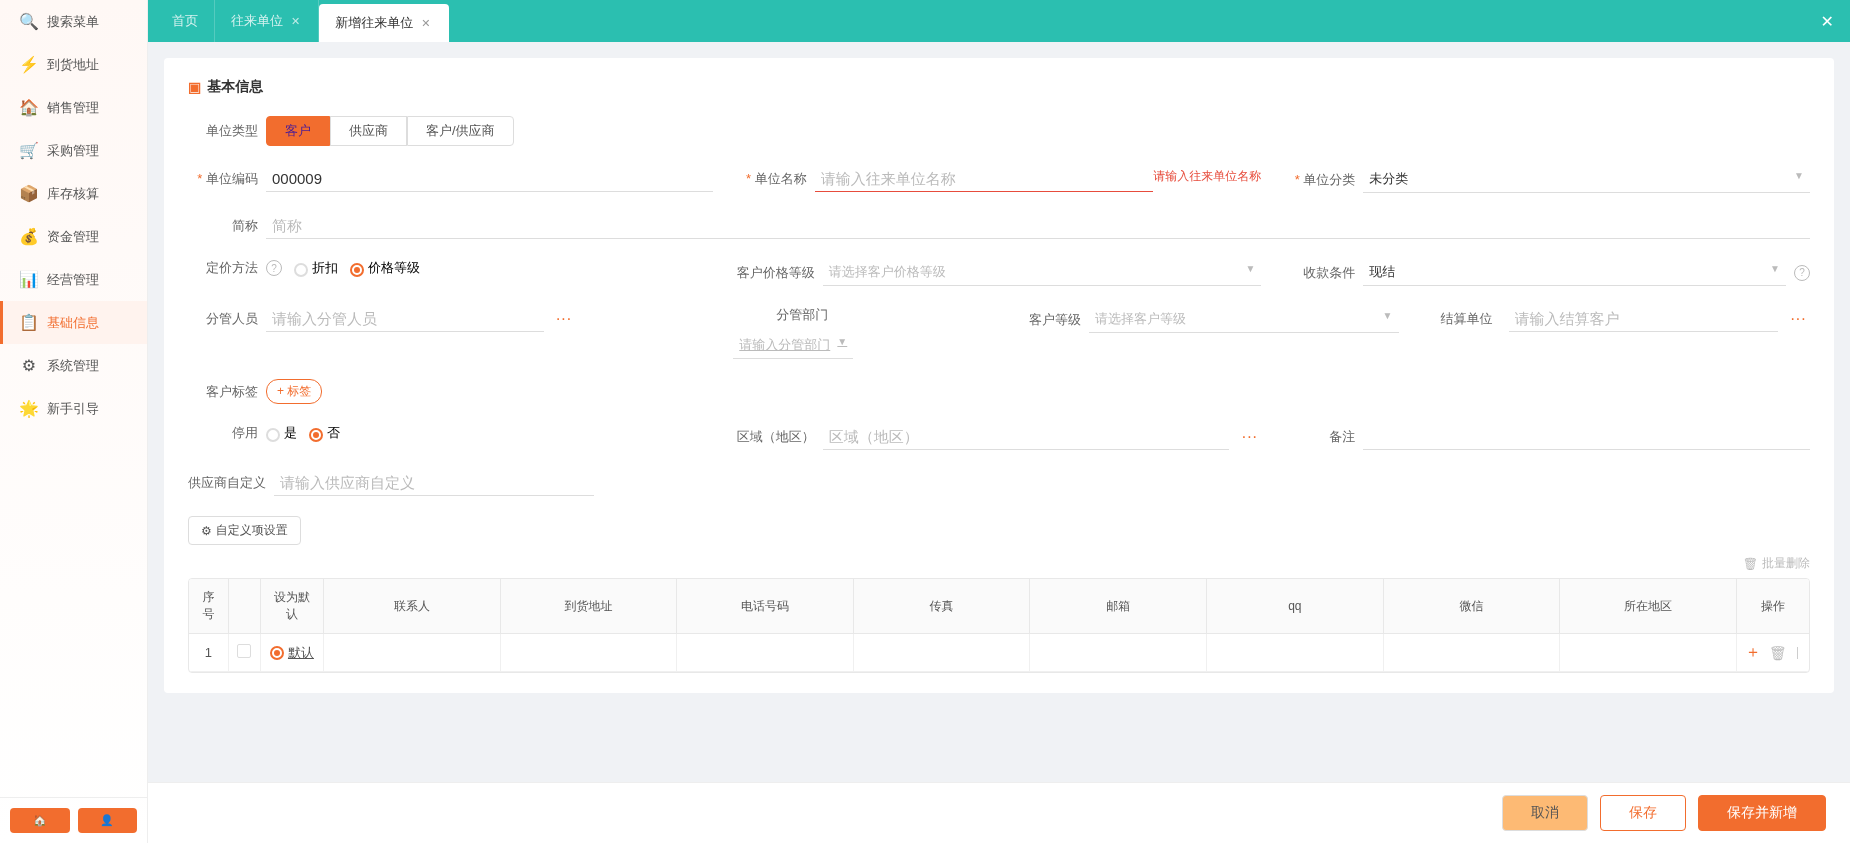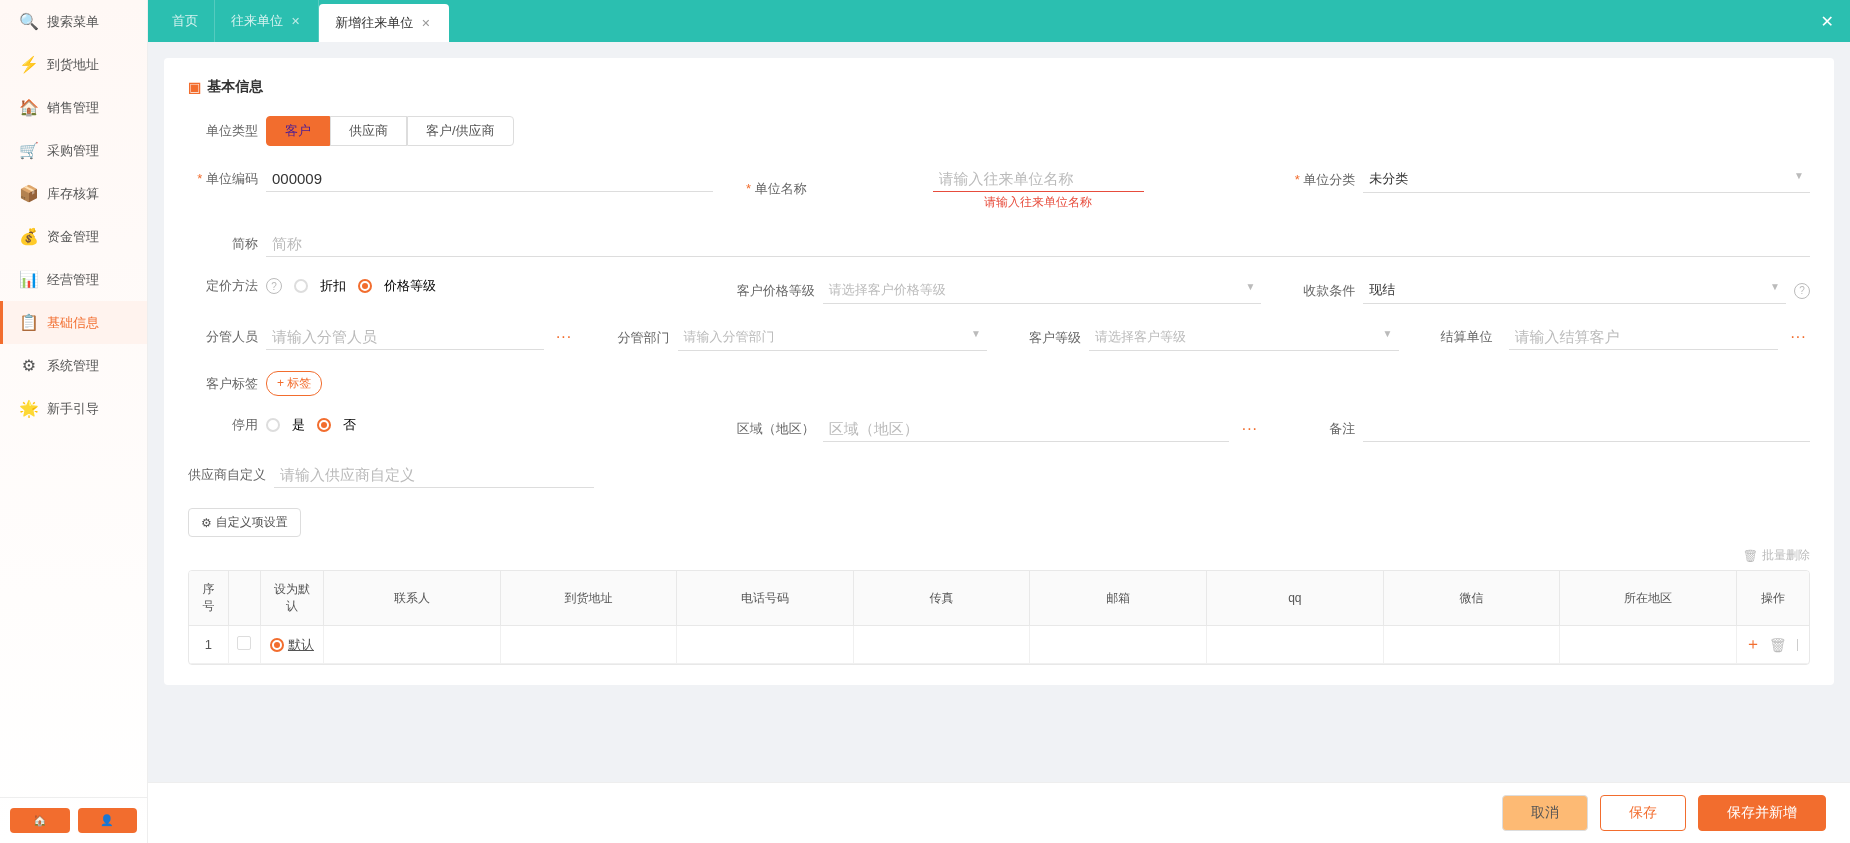--- a/index.html
+++ b/index.html
@@ -164,23 +164,21 @@
     .form-input::placeholder { color: #bbb; }
     .form-input.error { border-bottom-color: #e74c3c; }
     .error-msg {
       color: #e74c3c;
       font-size: 12px;
       margin-top: 2px;
       display: block;
     }
     .form-input-wrap {
       display: flex;
-      flex-direction: column;
       flex: 1;
-      align-items: center;
     }
 
     
     .type-btn-group {
       display: flex;
       gap: 0;
     }
     .type-btn {
       padding: 5px 18px;
       border: 1px solid #ddd;
@@ -204,21 +202,21 @@
       min-width: 120px;
       justify-content: space-between;
       color: #bbb;
       font-size: 13px;
     }
     .form-select.has-value { color: #333; }
     .chevron { color: #bbb; font-size: 10px; }
 
     
     .radio-group { display: flex; align-items: center; gap: 12px; }
-    .radio-item { display: flex; align-items: center; gap: 12px; cursor: pointer; }
+    .radio-item { display: flex; align-items: flex-end; gap: 4px; cursor: pointer; }
     .radio-circle {
       width: 14px; height: 14px;
       border-radius: 50%;
       border: 2px solid #ddd;
       display: flex; align-items: center; justify-content: center;
     }
     .radio-circle.checked { border-color: #f26d2e; }
     .radio-circle.checked::after {
       content: '';
       width: 6px; height: 6px;
@@ -514,23 +512,23 @@
           <span class="help-icon">?</span>
         </div>
       </div>
 
       <div class="form-row">
         <div class="form-field">
           <span class="form-label">分管人员</span>
           <input type="text" class="form-input" style="flex: 1 1 0%;" placeholder="请输入分管人员">
           <span class="more-btn">···</span>
         </div>
-        <div class="form-field" style="margin: 0 24px;">
+        <div class="form-field" style="margin: 0 24px; flex-direction: column;">
           <span class="form-label">分管部门</span>
-          <div class="form-select" style="flex:1;">
+          <div class="form-select" style="flex:1;text-decoration:underline;">
             <span>请输入分管部门</span>
             <span class="chevron">▼</span>
           </div>
         </div>
         <div class="form-field">
           <span class="form-label">客户等级</span>
           <div class="form-select" style="flex:1;">
             <span>请选择客户等级</span>
             <span class="chevron">▼</span>
           </div>

